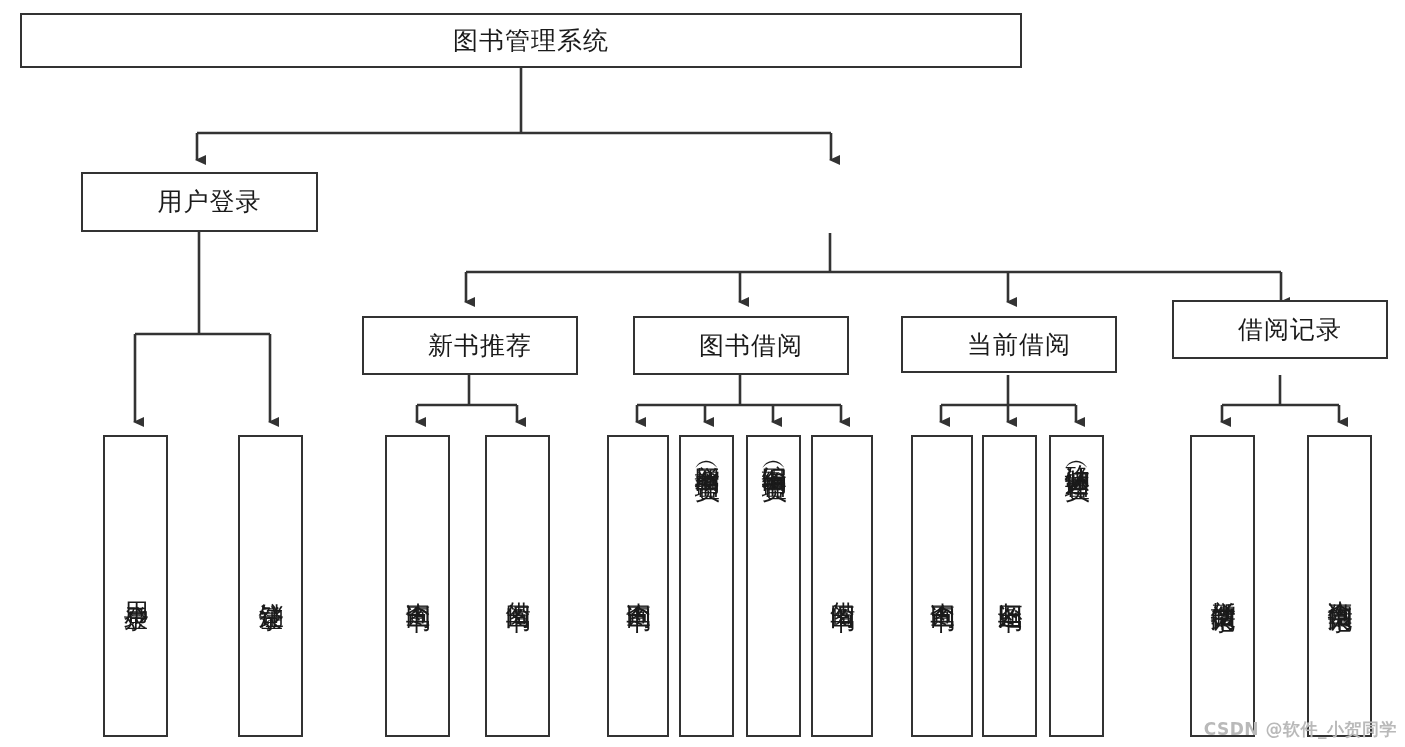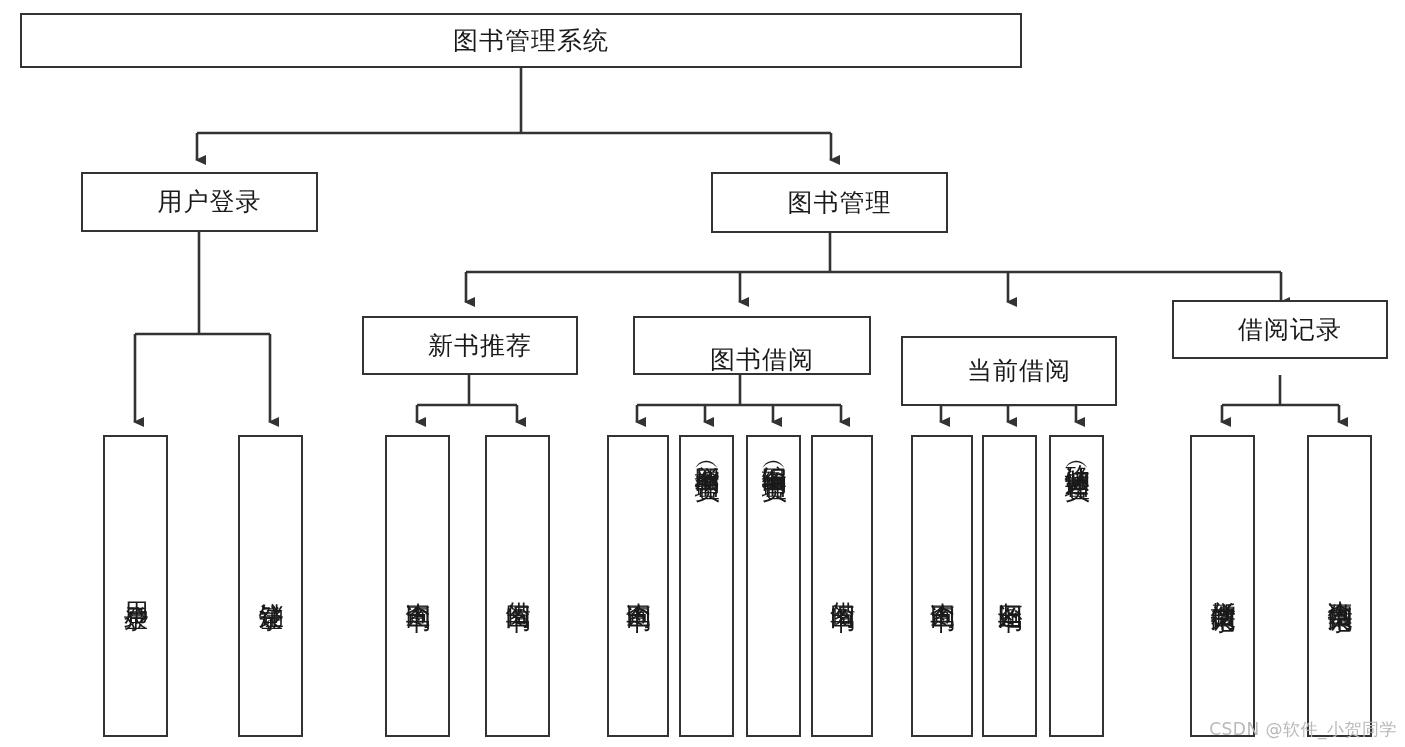--- a/index.html
+++ b/index.html
@@ -60,20 +60,21 @@
     white-space: nowrap;
   }
   #watermark {
     position: absolute;
     right: 8px;
     bottom: 6px;
     font-size: 17px;
     color: #b9b9b9;
     letter-spacing: 0.5px;
     white-space: nowrap;
+    font-weight: bold;
   }
 </style>
 </head>
 <body>
 
 <div id="canvas">
 
   <svg class="edges" viewBox="0 0 1405 747">
     <defs>
       <marker id="arrow" markerWidth="11" markerHeight="11" refX="5" refY="9" orient="auto" markerUnits="userSpaceOnUse">
@@ -125,33 +126,30 @@
   </svg>
 
   <div class="node h" style="left:20px; top:13px; width:1002px; height:55px;">
     <span>图书管理系统</span>
   </div>
 
   <div class="node h" style="left:81px; top:172px; width:237px; height:60px;">
     <span>用户登录</span>
   </div>
 
-  <div class="node h" style="left:711px; top:172px; width:237px; height:61px;">
-    <span>图书管理</span>
-  </div>
 
   <div class="node h" style="left:362px; top:316px; width:216px; height:59px;justify-content:center;">
     <span>新书推荐</span>
   </div>
 
-  <div class="node h" style="left:633px; top:316px; width:238px; height:59px;align-items:flex-end;">
+  <div class="node h" style="left:633px; top:316px; width:216px; height:59px;">
     <span>图书借阅</span>
   </div>
 
-  <div class="node h" style="left:901px; top:336px; width:216px; height:70px;">
+  <div class="node h" style="left:901px; top:316px; width:216px; height:57px;">
     <span>当前借阅</span>
   </div>
 
   <div class="node h" style="left:1172px; top:300px; width:216px; height:59px;">
     <span>借阅记录</span>
   </div>
 
   <div class="node v" style="left:103px; top:435px; width:65px; height:302px;">
     <span class="vtext">用户登录</span>
   </div>

